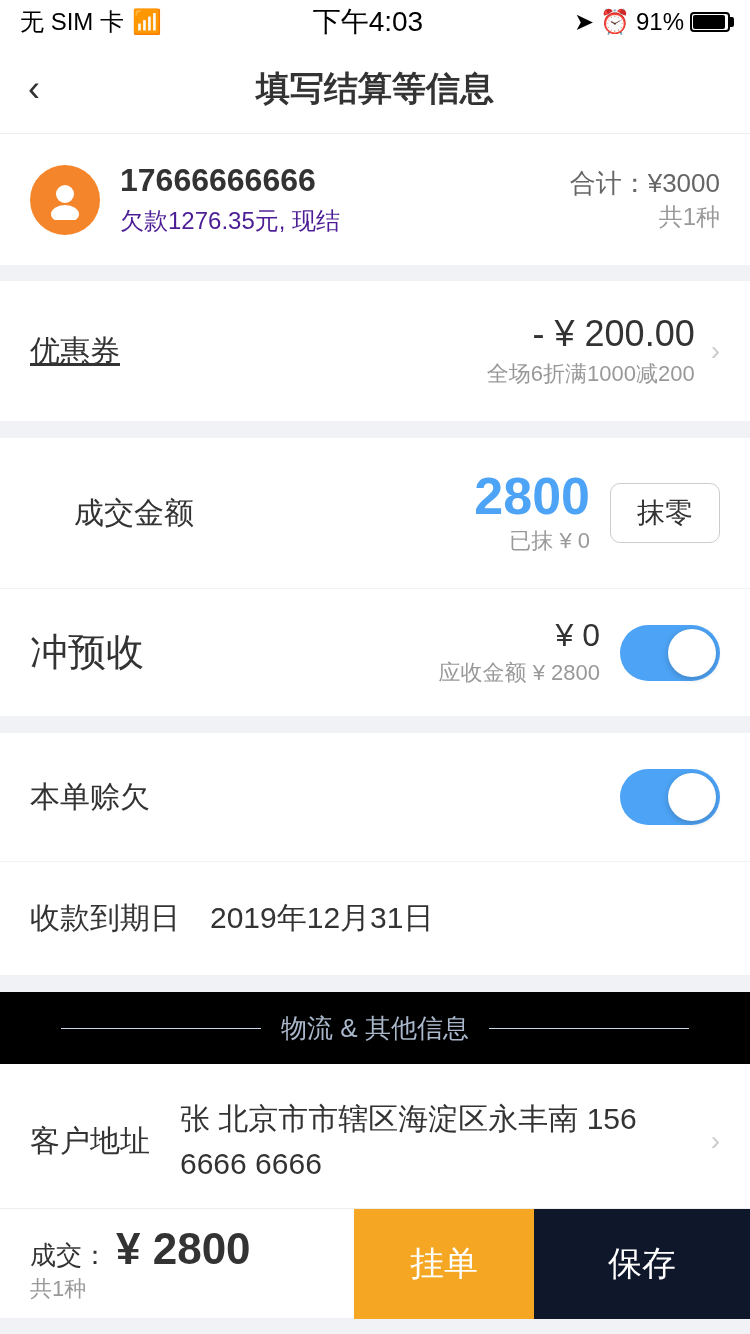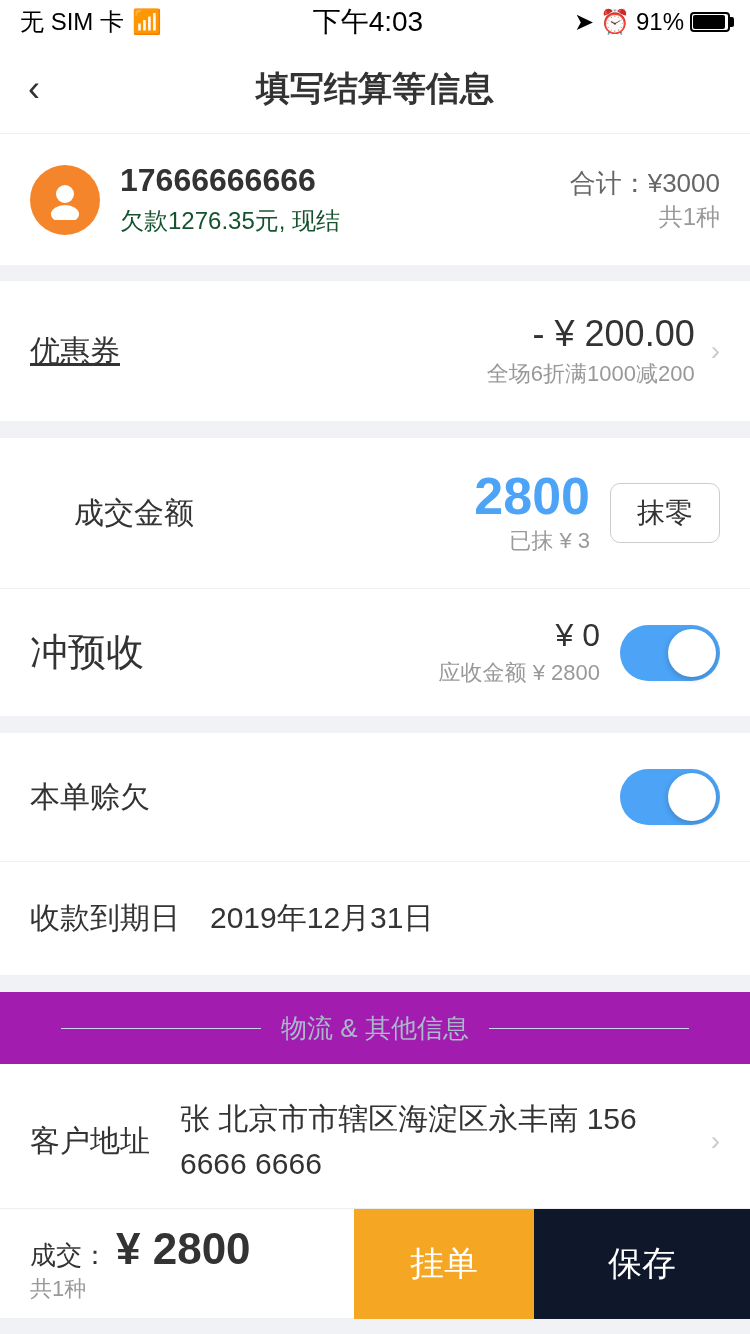--- a/index.html
+++ b/index.html
@@ -83,21 +83,21 @@
     }
     .customer-left { display: flex; align-items: center; gap: 20px; }
     .avatar {
       width: 70px; height: 70px; border-radius: 50%;
       background: #f5852a;
       display: flex; align-items: center; justify-content: center;
       font-size: 36px; color: #fff;
     }
     .customer-info {}
     .customer-phone { font-size: 32px; font-weight: 600; color: #333; }
-    .customer-sub { font-size: 24px; color: #14532d; margin-top: 6px; }
+    .customer-sub { font-size: 24px; color: #4c1d95; margin-top: 6px; }
     .customer-right { text-align: right; }
     .total-label { font-size: 26px; color: #666; }
     .total-count { font-size: 24px; color: #999; }
 
     
     .divider-block {
       height: 16px;
       background: #f0f2f5;
     }
 
@@ -185,21 +185,21 @@
       display: flex;
       align-items: center;
       gap: 30px;
       border-bottom: 1px solid #f0f2f5;
     }
     .duedate-label { font-size: 30px; color: #333; }
     .duedate-value { font-size: 30px; color: #333; }
 
     
     .section-header {
-      background: #a21caf;
+      background: #000000;
       height: 72px;
       display: flex;
       align-items: center;
       justify-content: center;
       gap: 20px;
     }
     .section-header-line {
       flex: 1;
       height: 1px;
       background: #ccd6e8;
@@ -310,21 +310,21 @@
     </div>
   </div>
 
   <div class="divider-block"></div>
 
   <div class="deal-row">
     <div class="deal-label">成交金额</div>
     <div class="deal-right">
       <div class="deal-amount-wrap">
         <div class="deal-number">2800</div>
-        <div class="deal-sub">已抹  ¥ 3</div>
+        <div class="deal-sub">已抹  ¥ 0</div>
       </div>
       <div class="round-btn">抹零</div>
     </div>
   </div>
 
   <div class="prepay-row">
     <div class="prepay-label">冲预收</div>
     <div class="prepay-right">
       <div class="prepay-amounts">
         <div class="prepay-main">¥ 0</div>

